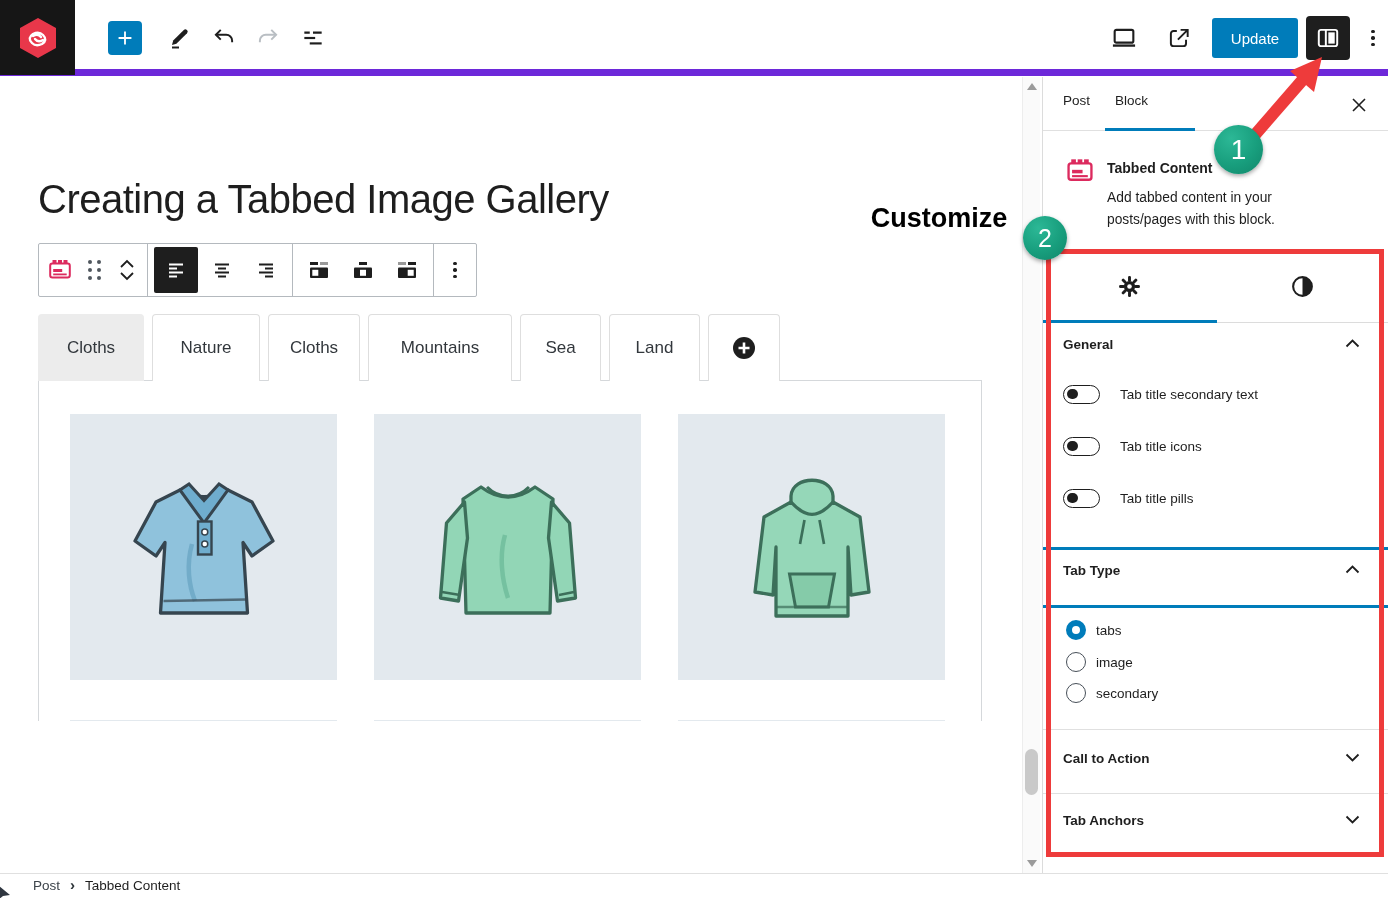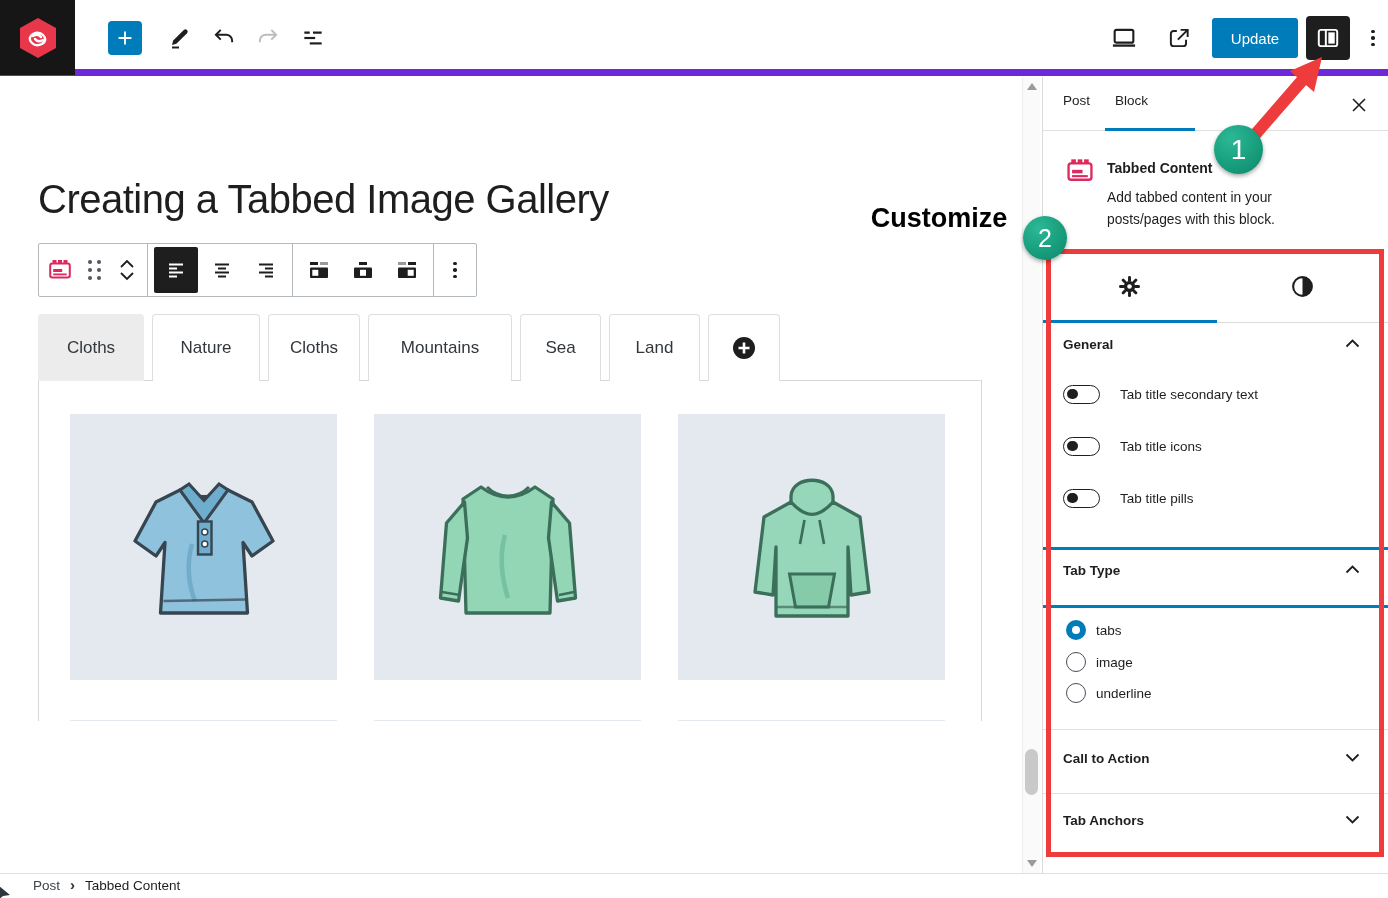--- a/index.html
+++ b/index.html
@@ -469,21 +469,21 @@
     <div class="radio-row" style="top:543px">
       <span class="radio sel"></span>
       <span class="radio-label">tabs</span>
     </div>
     <div class="radio-row" style="top:575px">
       <span class="radio"></span>
       <span class="radio-label">image</span>
     </div>
     <div class="radio-row" style="top:606px">
       <span class="radio"></span>
-      <span class="radio-label">underline</span>
+      <span class="radio-label">secondary</span>
     </div>
 
     <div class="sep" style="top:652px"></div>
 
     <div class="panel-title" style="top:674px">Call to Action</div>
     <button class="panel-chevron" style="top:676px">
       <svg width="15" height="9" viewBox="0 0 15 9">
           <path d="M1.5 1.5 7.5 7.5l6-6" fill="none" stroke="#1e1e1e" stroke-width="1.8"></path>
         </svg>
     </button>

